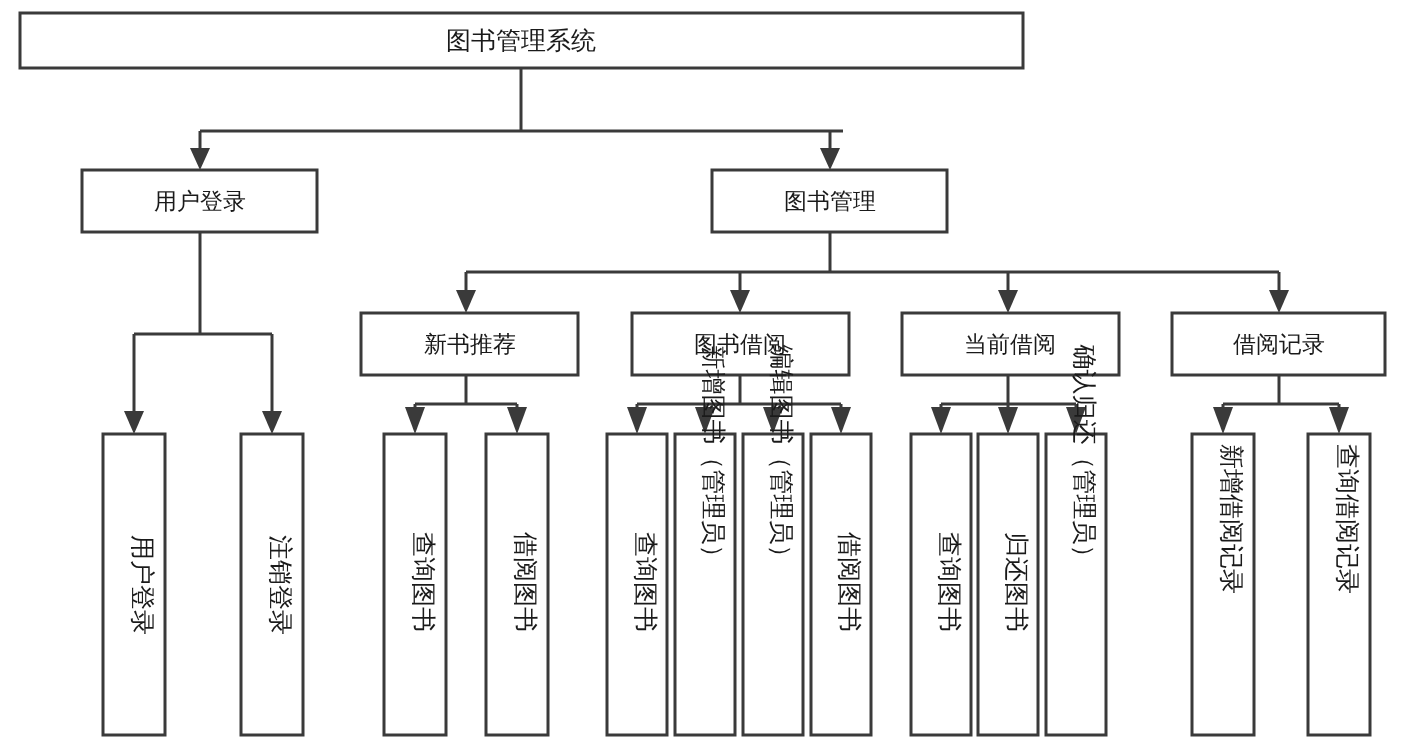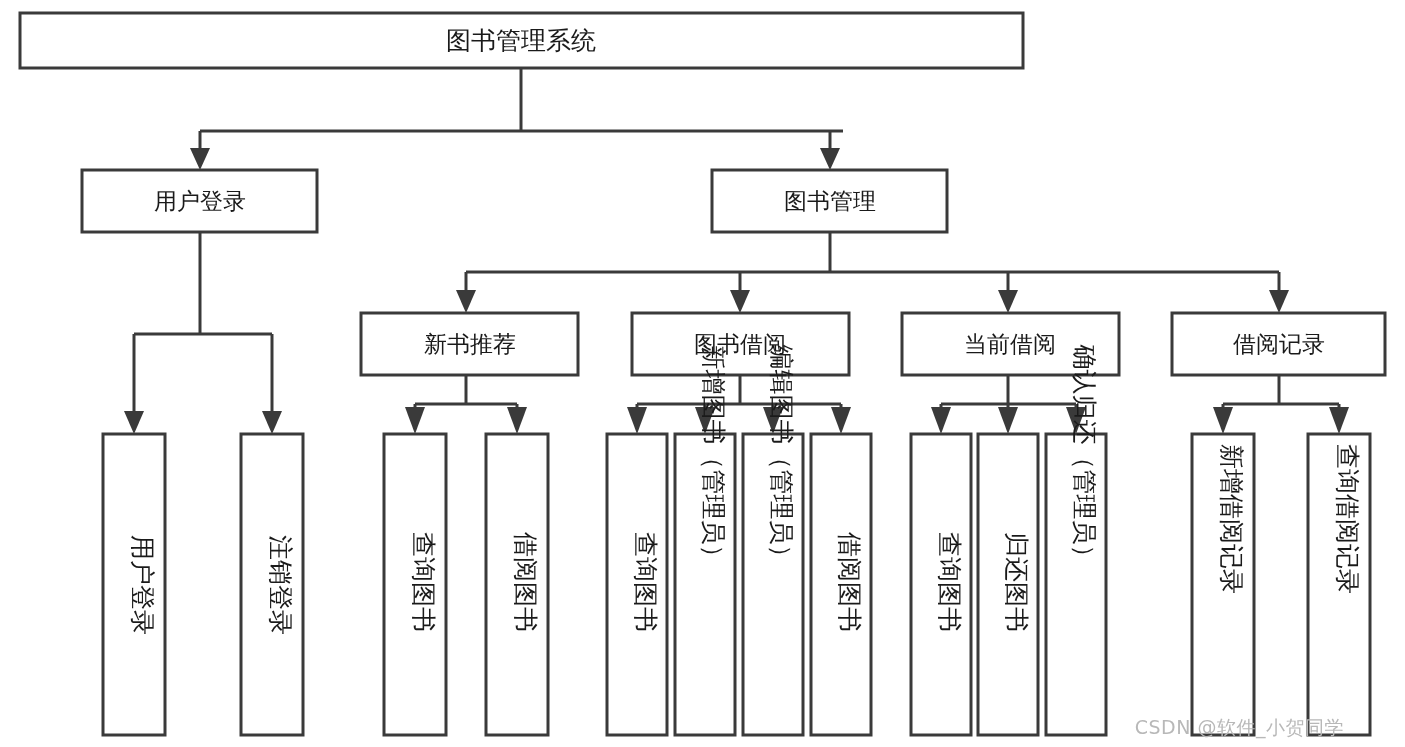--- a/index.html
+++ b/index.html
@@ -232,14 +232,13 @@
       <text class="leaf-label" x="1223" y="519" transform="rotate(90 1223 519)">新增借阅记录</text>
     </g>
 
     <g>
       <rect class="node-rect" x="1308" y="434" width="62" height="301"></rect>
       <text class="leaf-label" x="1339" y="519" transform="rotate(90 1339 519)">查询借阅记录</text>
     </g>
 
   </svg>
 
-  <div class="watermark">CSDN @软件_小贺同学</div>
 </div>
 
 </body></html>

